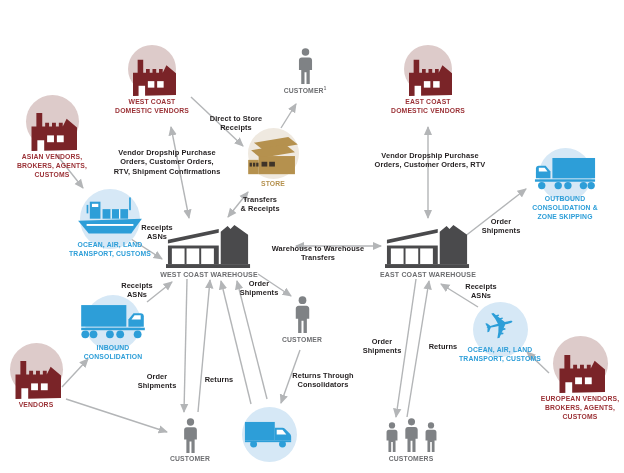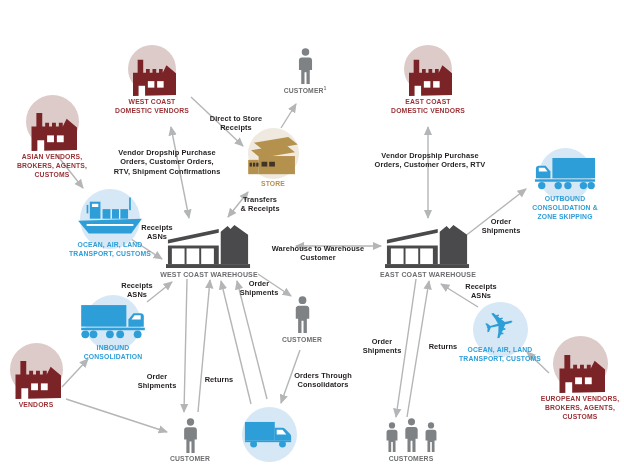--- a/index.html
+++ b/index.html
@@ -284,33 +284,33 @@
   <div class="flow-label" style="left:236px;top:111px;margin-top:12px;">Direct to Store
 Receipts</div>
   <div class="flow-label" style="left:167px;top:162px;">Vendor Dropship Purchase
 Orders,  Customer Orders,
 RTV, Shipment Confirmations</div>
   <div class="flow-label" style="left:430px;top:160px;">Vendor Dropship Purchase
 Orders,  Customer Orders, RTV</div>
   <div class="flow-label" style="left:260px;top:204px;">Transfers
 &amp; Receipts</div>
   <div class="flow-label" style="left:318px;top:253px;">Warehouse to Warehouse
-Customer</div>
+Transfers</div>
   <div class="flow-label" style="left:157px;top:232px;">Receipts
 ASNs</div>
   <div class="flow-label" style="left:137px;top:290px;">Receipts
 ASNs</div>
   <div class="flow-label" style="left:481px;top:291px;">Receipts
 ASNs</div>
   <div class="flow-label" style="left:501px;top:226px;">Order
 Shipments</div>
   <div class="flow-label" style="left:259px;top:288px;">Order
 Shipments</div>
   <div class="flow-label" style="left:157px;top:381px;">Order
 Shipments</div>
   <div class="flow-label" style="left:382px;top:346px;">Order
 Shipments</div>
   <div class="flow-label" style="left:219px;top:380px;">Returns</div>
   <div class="flow-label" style="left:443px;top:347px;">Returns</div>
-  <div class="flow-label" style="left:323px;top:380px;">Orders Through
+  <div class="flow-label" style="left:323px;top:380px;">Returns Through
 Consolidators</div>
 
 </div>
 
 </body></html>

